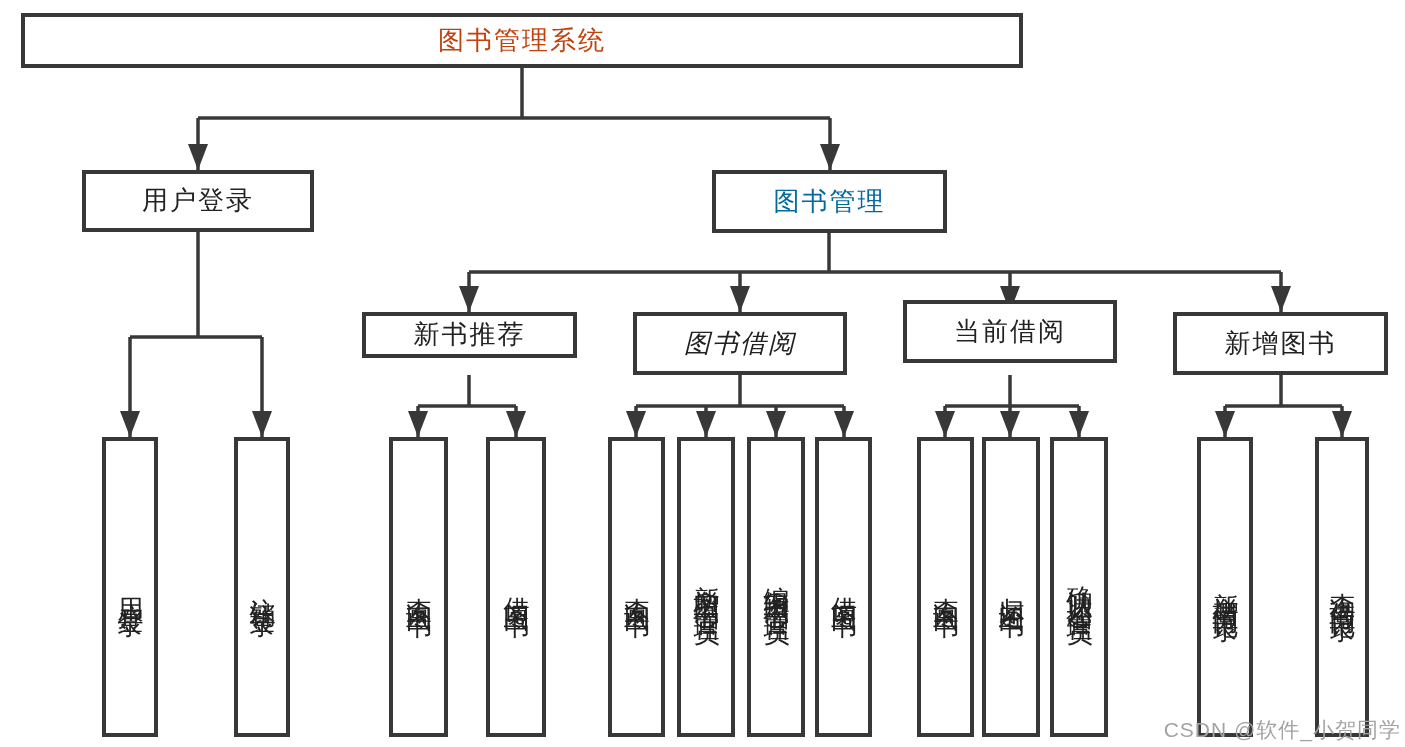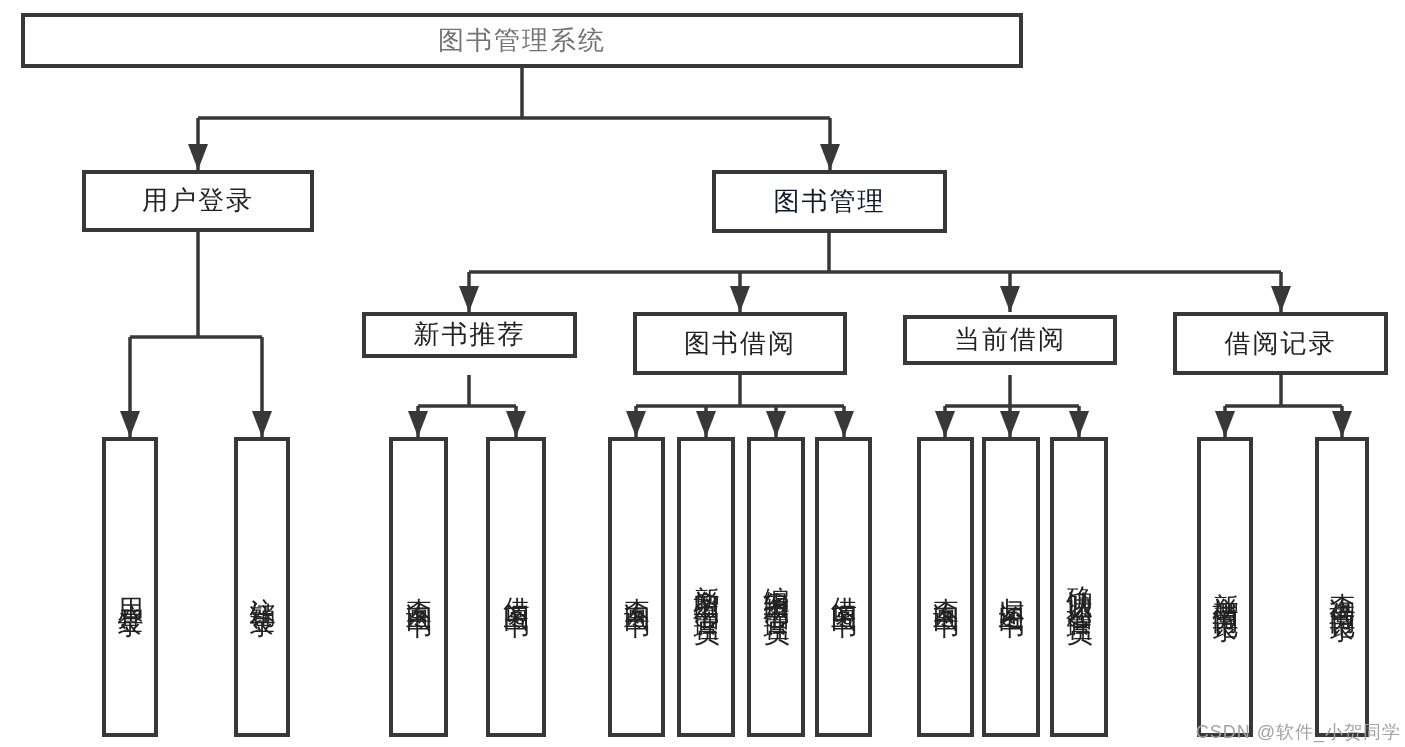--- a/index.html
+++ b/index.html
@@ -45,21 +45,21 @@
   .node.vertical .label {
     writing-mode: vertical-lr;
     text-orientation: mixed;
     letter-spacing: 5px;
     white-space: nowrap;
   }
   #watermark {
     position: absolute;
     right: 4px;
     bottom: 3px;
-    font-size: 18px;
+    font-size: 21px;
     color: #a3a3a3;
     letter-spacing: 1px;
     z-index: 3;
     white-space: nowrap;
   }
 </style>
 </head>
 <body>
 
 <div id="stage">
@@ -112,39 +112,39 @@
       <polygon points="1069,411 1089,411 1079,437" fill="#383838"></polygon>
       <polyline points="1281,375 1281,406" fill="none" stroke="#383838" stroke-width="3.5"></polyline>
       <polyline points="1225,406 1342,406" fill="none" stroke="#383838" stroke-width="3.5"></polyline>
       <polyline points="1225,406 1225,437" fill="none" stroke="#383838" stroke-width="3.5"></polyline>
       <polygon points="1215,411 1235,411 1225,437" fill="#383838"></polygon>
       <polyline points="1342,406 1342,437" fill="none" stroke="#383838" stroke-width="3.5"></polyline>
       <polygon points="1332,411 1352,411 1342,437" fill="#383838"></polygon>
     </svg>
   <div id="watermark">CSDN @软件_小贺同学</div>
 <div class="node root" style="left: 21px; top: 13px; width: 1002px; height: 55px; border-color: rgb(56, 56, 56);">
-      <span class="label" style="color: #737373;">图书管理系统</span>
+      <span class="label" style="color: #c2410c;">图书管理系统</span>
     </div>
     <div class="node" style="left: 82px; top: 170px; width: 232px; height: 62px; border-color: rgb(56, 56, 56);">
       <span class="label" style="color: rgb(34, 34, 34);">用户登录</span>
     </div>
     <div class="node" style="left: 712px; top: 170px; width: 235px; height: 63px; border-color: rgb(56, 56, 56);">
-      <span class="label" style="color: #0f172a; text-align: center;">图书管理</span>
+      <span class="label" style="color: #0369a1; text-align: center;">图书管理</span>
     </div>
     <div class="node" style="left: 362px; top: 312px; width: 215px; height: 46px; border-color: rgb(56, 56, 56);">
       <span class="label" style="color: rgb(34, 34, 34);">新书推荐</span>
     </div>
     <div class="node" style="left: 633px; top: 312px; width: 214px; height: 63px; border-color: rgb(56, 56, 56);">
-      <span class="label" style="color: rgb(34, 34, 34);">图书借阅</span>
+      <span class="label" style="color: rgb(34, 34, 34); font-style: italic;">图书借阅</span>
     </div>
-    <div class="node" style="left: 903px; top: 315px; width: 214px; height: 50px; border-color: rgb(56, 56, 56);">
+    <div class="node" style="left: 903px; top: 300px; width: 214px; height: 63px; border-color: rgb(56, 56, 56);">
       <span class="label" style="color: rgb(34, 34, 34);">当前借阅</span>
     </div>
     <div class="node" style="left: 1173px; top: 312px; width: 215px; height: 63px; border-color: rgb(56, 56, 56);">
-      <span class="label" style="color: rgb(34, 34, 34);">借阅记录</span>
+      <span class="label" style="color: rgb(34, 34, 34);">新增图书</span>
     </div>
     <div class="node vertical" style="left: 102px; top: 437px; width: 56px; height: 300px; border-color: rgb(56, 56, 56);">
       <span class="label" style="color: rgb(34, 34, 34);">用户登录</span>
     </div>
     <div class="node vertical" style="left: 234px; top: 437px; width: 56px; height: 300px; border-color: rgb(56, 56, 56);">
       <span class="label" style="color: rgb(34, 34, 34);">注销登录</span>
     </div>
     <div class="node vertical" style="left: 389px; top: 437px; width: 59px; height: 300px; border-color: rgb(56, 56, 56);">
       <span class="label" style="color: rgb(34, 34, 34);">查询图书</span>
     </div>

